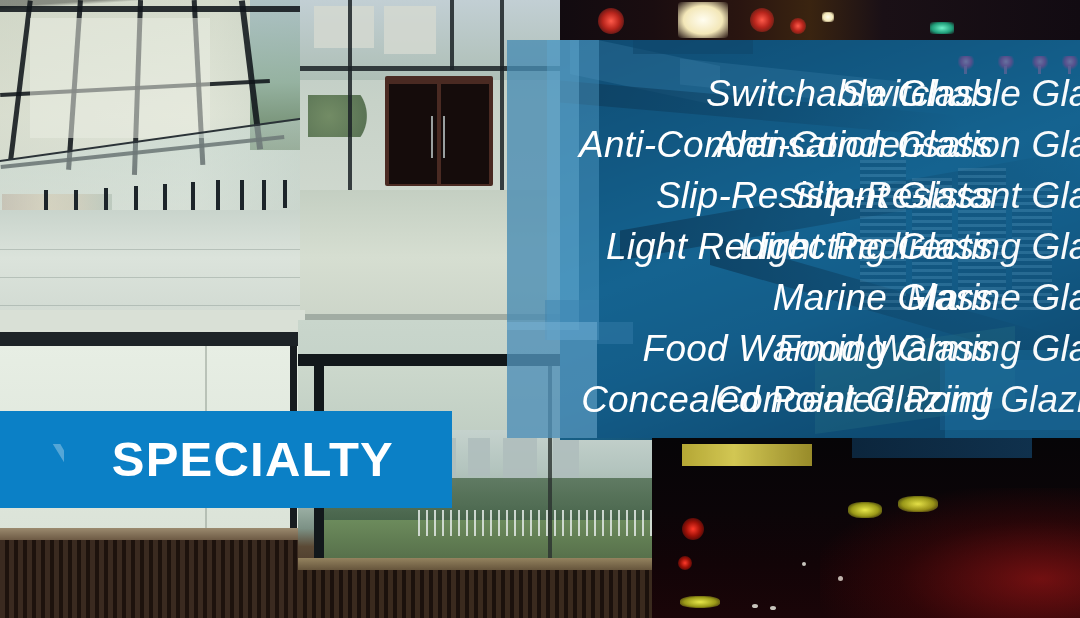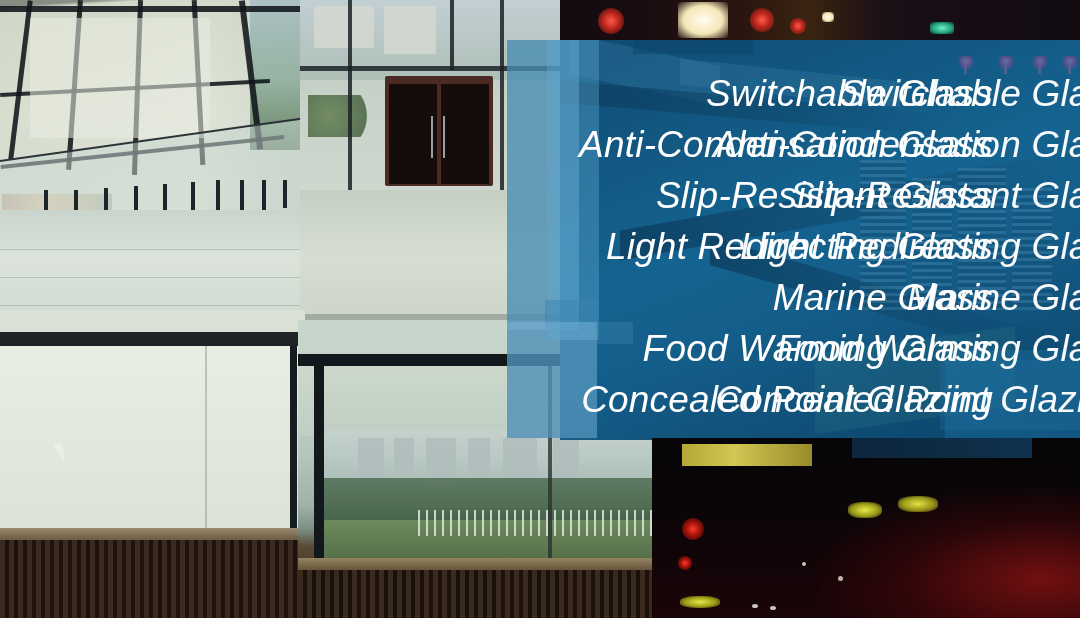--- a/index.html
+++ b/index.html
@@ -318,15 +318,18 @@
   <div class="glasslist" id="glass-list-main">
     <div>Switchable Glass</div>
     <div>Anti-Condensation Glass</div>
     <div>Slip-Resistant Glass</div>
     <div>Light Redirecting Glass</div>
     <div>Marine Glass</div>
     <div>Food Warming Glass</div>
     <div>Concealed Point Glazing</div>
   </div>
 
+  <div id="specialty-banner" style="background: rgb(11, 128, 198);">
+    <span id="specialty-title" style="color: rgb(255, 255, 255);">SPECIALTY</span>
+  </div>
   <div id="specialty-ghost">Y</div>
 
 </div>
 
 </body></html>

